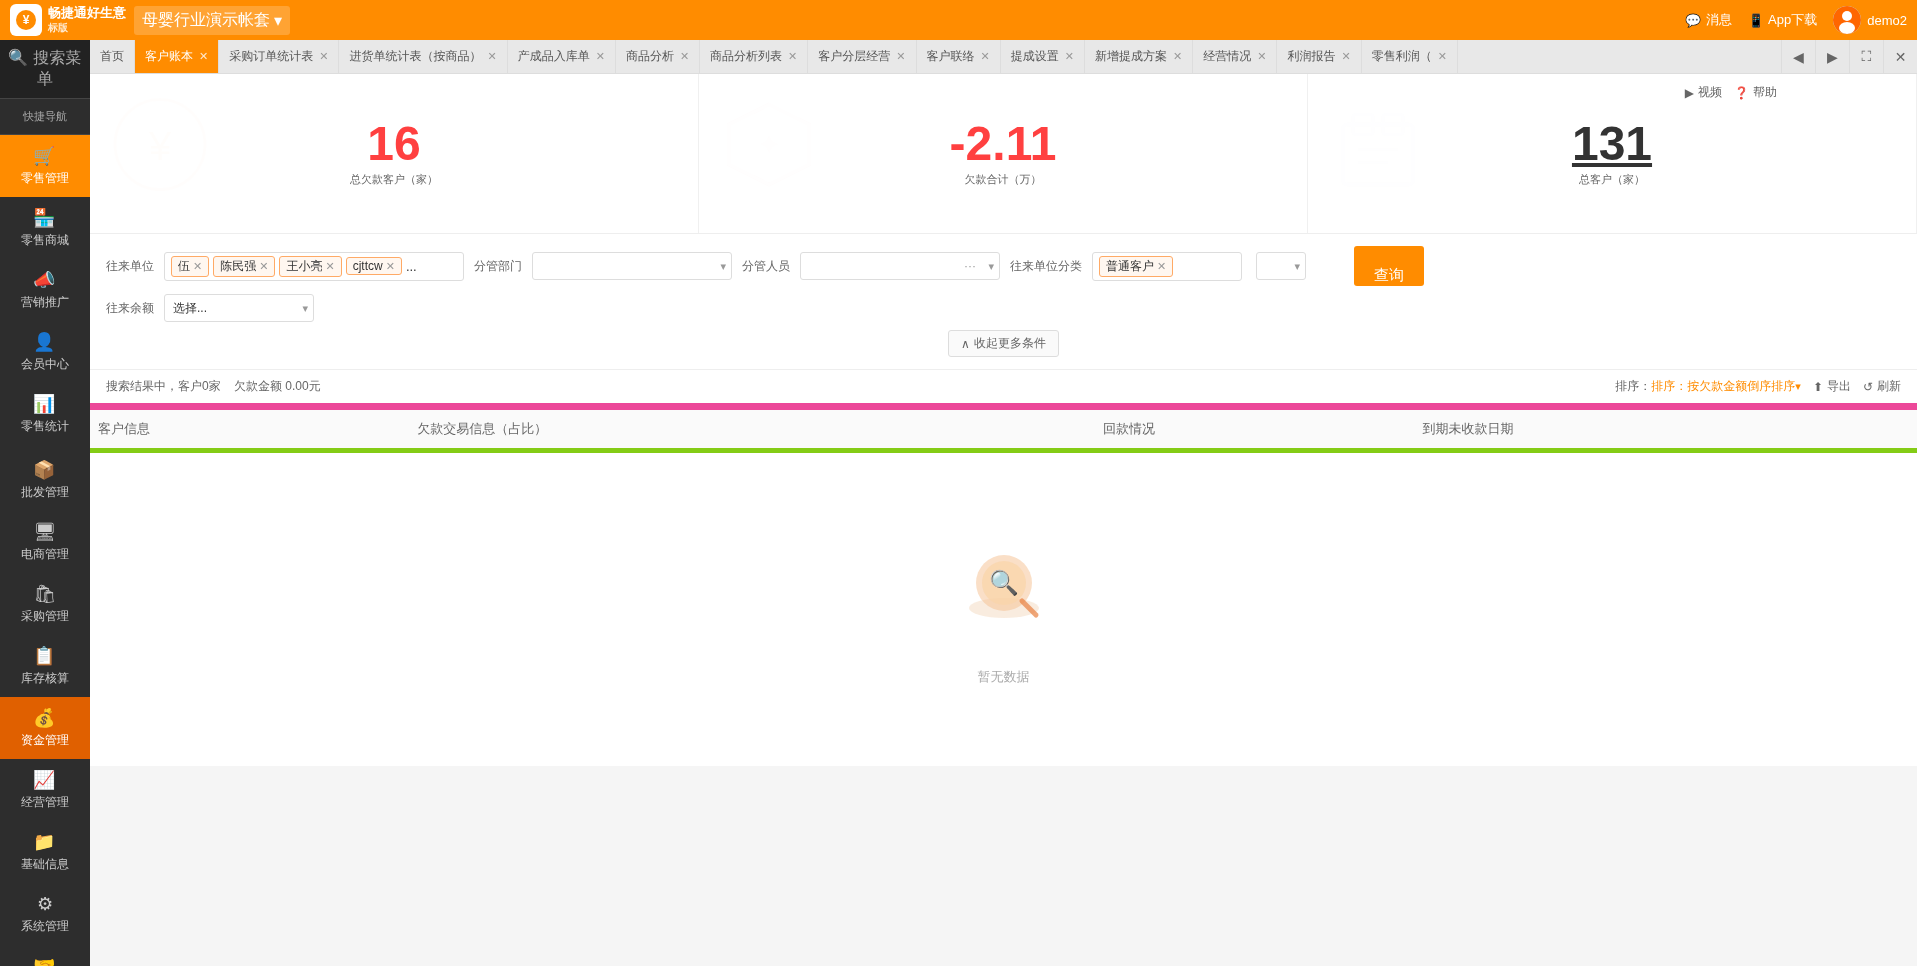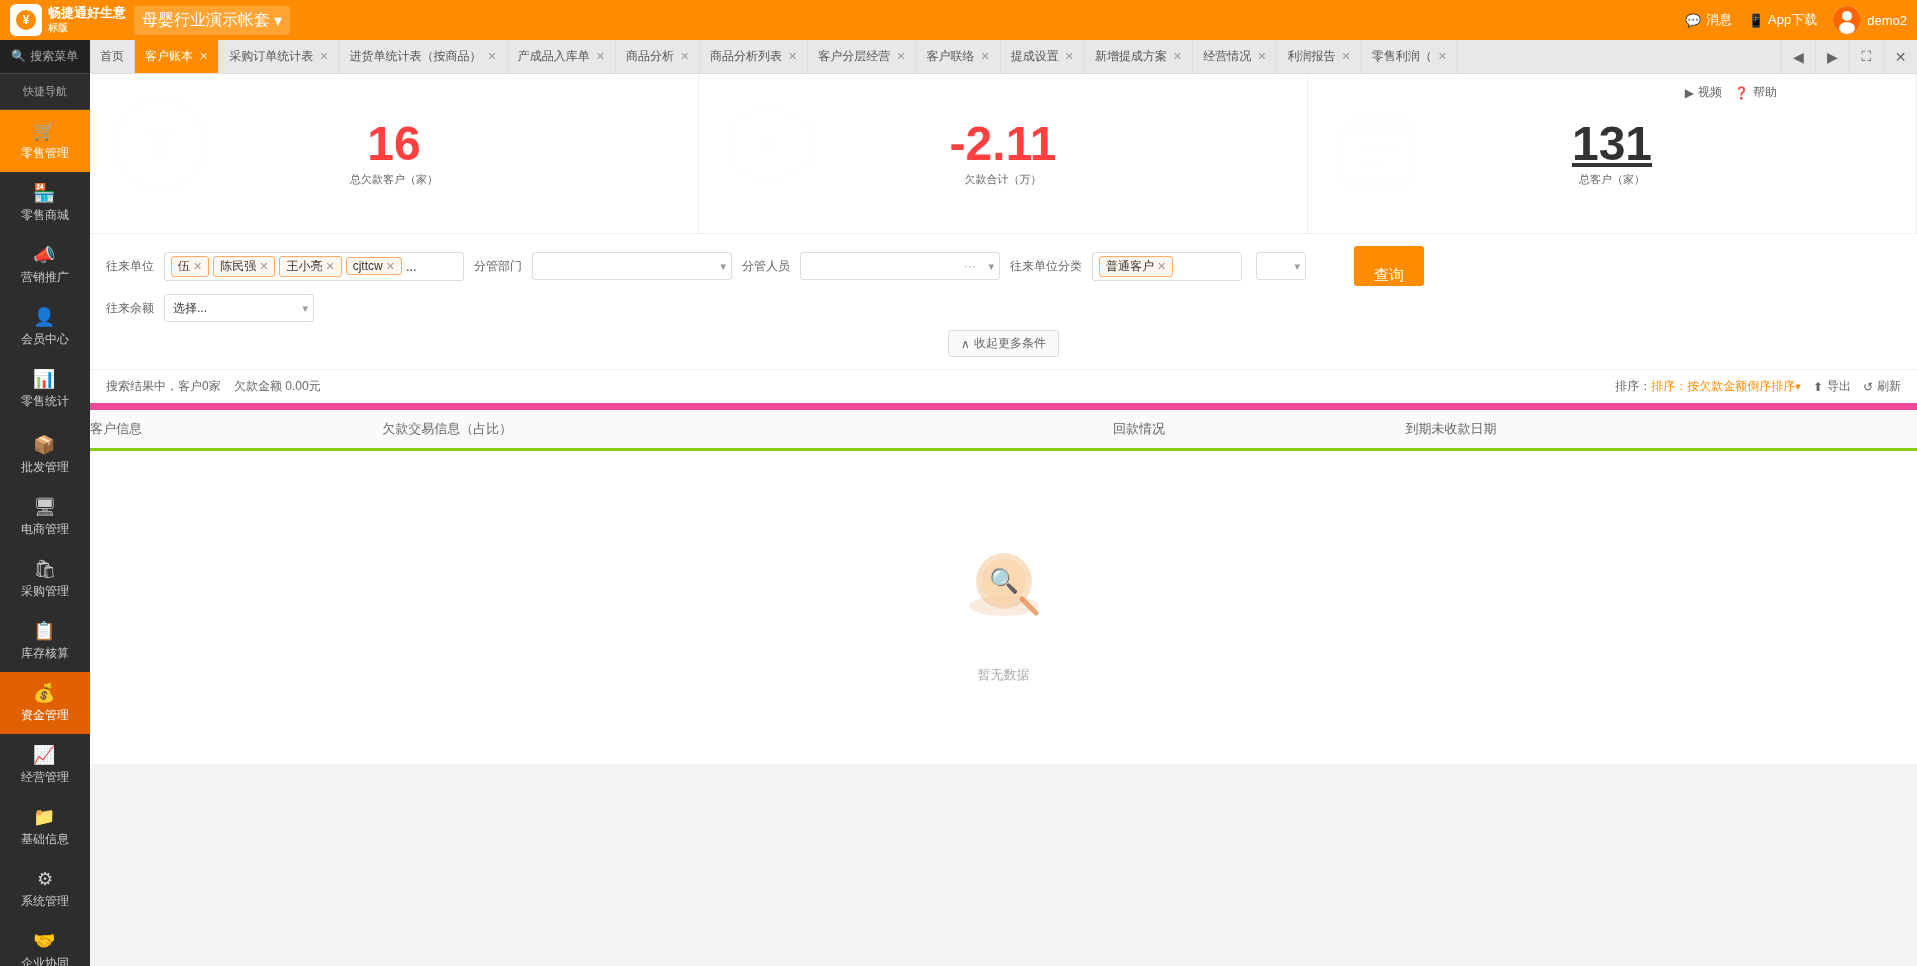--- a/index.html
+++ b/index.html
@@ -12,21 +12,21 @@
     .top-bar-logo .logo-icon { width: 32px; height: 32px; background: white; border-radius: 6px; display: flex; align-items: center; justify-content: center; }
     .top-bar-selector { background: rgba(255,255,255,0.2); border: none; color: white; padding: 4px 8px; border-radius: 3px; font-size: 16px; cursor: pointer; display: flex; align-items: center; gap: 4px; margin-left: 8px; }
     .top-bar-right { margin-left: auto; display: flex; align-items: center; gap: 16px; color: white; font-size: 13px; }
     .top-bar-right .avatar { width: 28px; height: 28px; border-radius: 50%; background: #ccc; display: flex; align-items: center; justify-content: center; overflow: hidden; }
 
     
     .main-layout { display: flex; flex: 1; overflow: hidden; }
 
     
     .sidebar { width: 90px; background: #2d2d2d; color: white; display: flex; flex-direction: column; overflow-y: auto; flex-shrink: 0; }
-    .sidebar-search { padding: 8px 6px; background: #222; font-size: 12px; color: #aaa; cursor: pointer; text-align: center; border-bottom: 1px solid #444; }
+    .sidebar-search { padding: 8px 6px; background: #222; font-size: 16px; color: #aaa; cursor: pointer; text-align: center; border-bottom: 1px solid #444; }
     .sidebar-nav { padding: 6px 0; border-bottom: 1px solid #444; }
     .sidebar-nav-label { font-size: 11px; color: #aaa; text-align: center; padding: 4px 0; cursor: pointer; }
     .sidebar-item { padding: 10px 6px; text-align: center; font-size: 12px; color: #ccc; cursor: pointer; display: flex; flex-direction: column; align-items: center; gap: 3px; }
     .sidebar-item.active { background: #ff8c00; color: white; }
     .sidebar-item.section-active { background: #e06000; color: white; }
     .sidebar-item .s-icon { font-size: 18px; }
     .sidebar-divider { height: 1px; background: #444; margin: 2px 0; }
 
     
     .content-area { flex: 1; display: flex; flex-direction: column; overflow: hidden; }
@@ -65,21 +65,21 @@
     .query-btn { background: #ff8c00; color: white; border: none; border-radius: 3px; padding: 20px 20px; font-size: 15px; cursor: pointer; height: 32px; margin-left: 38px; }
 
     
     .results-summary { background: white; padding: 8px 16px; display: flex; align-items: center; justify-content: space-between; border-bottom: 7px solid #ec4899; font-size: 12px; color: #666; }
     .results-actions { display: flex; align-items: center; gap: 12px; }
     .results-action { display: flex; align-items: center; gap: 4px; cursor: pointer; color: #666; font-size: 12px; }
 
     
     .table-container { background: white; flex: 1; overflow-y: auto; }
     .data-table { width: 100%; border-collapse: collapse; }
-    .data-table th { padding: 10px 0; text-align: left; font-size: 13px; font-weight: normal; color: #666; border-bottom: 3px solid #84cc16; background: #fafafa; white-space: nowrap; }
+    .data-table th { padding: 10px 8px; text-align: left; font-size: 13px; font-weight: normal; color: #666; border-bottom: 5px solid #84cc16; background: #fafafa; white-space: nowrap; }
 
     
     .empty-state { display: flex; flex-direction: column; align-items: center; justify-content: center; padding: 80px 20px; color: #aaa; font-size: 13px; }
     .empty-icon { font-size: 80px; margin-bottom: 16px; color: #f0c090; }
 
     
     ::-webkit-scrollbar { width: 6px; height: 6px; }
     ::-webkit-scrollbar-track { background: #f1f1f1; }
     ::-webkit-scrollbar-thumb { background: #ccc; border-radius: 3px; }
 

